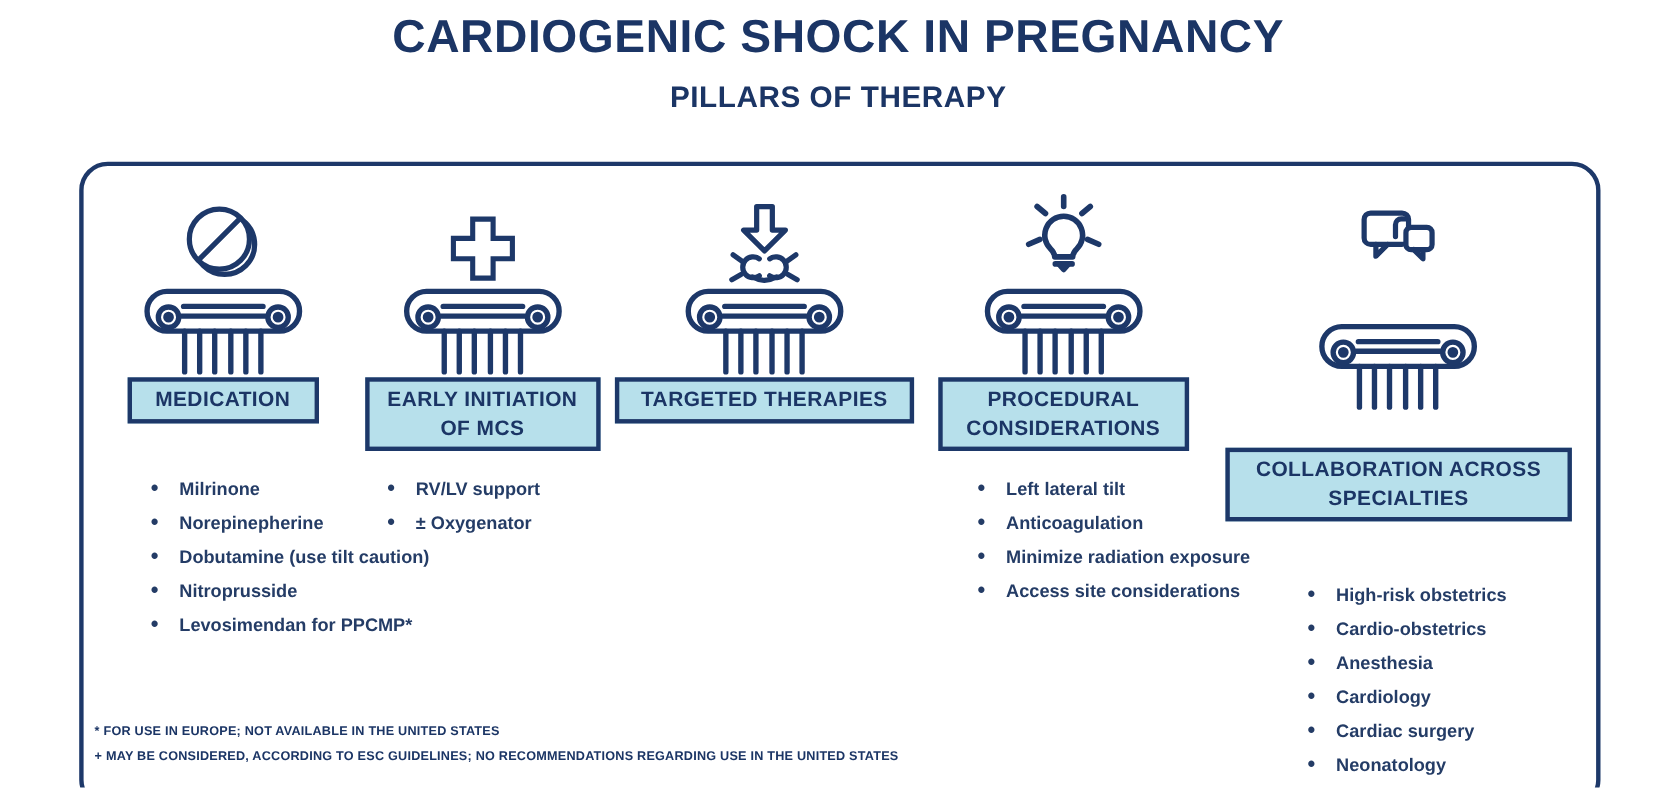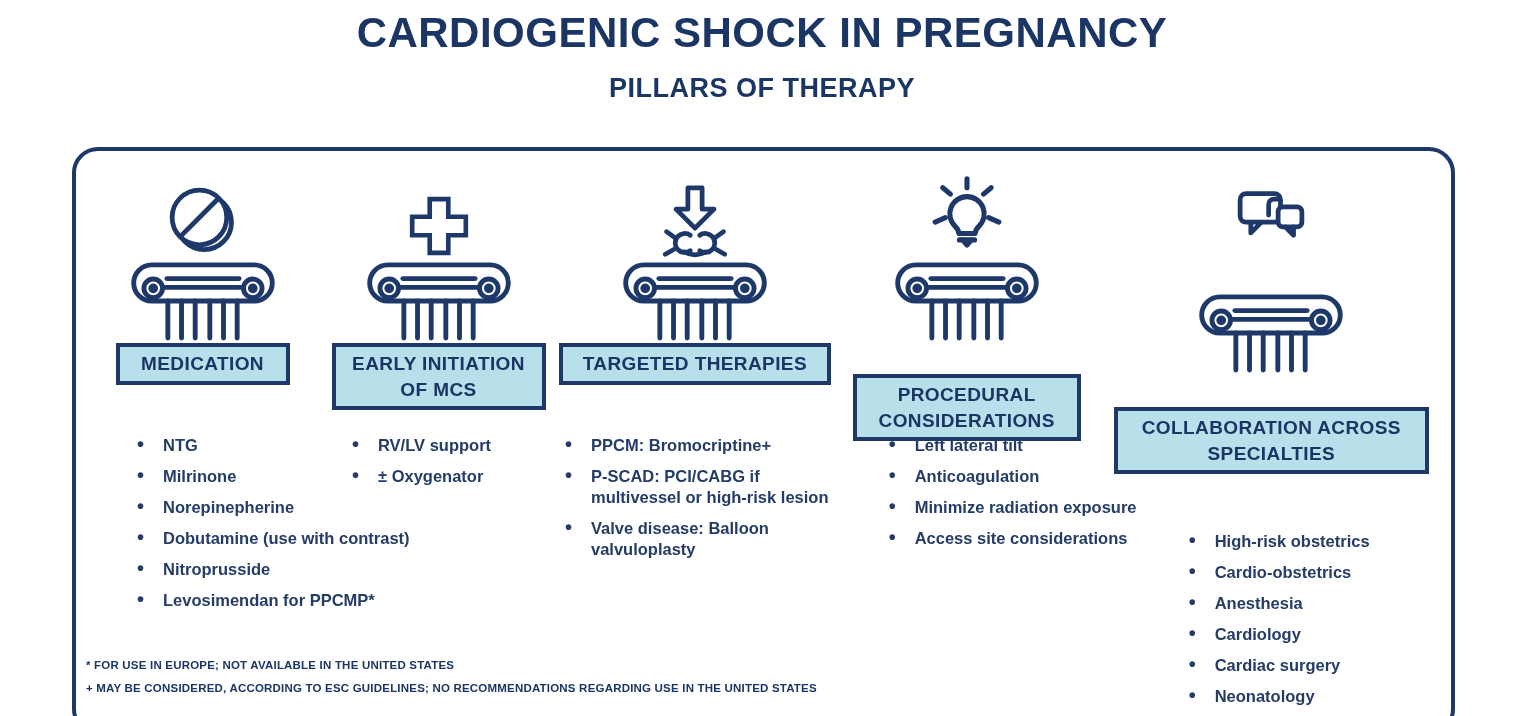--- a/index.html
+++ b/index.html
@@ -55,21 +55,21 @@
     min-height: 40px;
     display: flex; align-items: center; justify-content: center;
     text-align: center;
     font-weight: 700; font-size: 19px; letter-spacing: 0.4px;
     color: #1b3565; line-height: 1.35;
     padding: 4px 8px;
   }
   .col-0 .label-box { width: 174px; }
   .col-1 .label-box { width: 214px; justify-content: center; }
   .col-2 .label-box { width: 272px; }
-  .col-3 .label-box { width: 228px; margin-top: 31px; }
+  .col-3 .label-box { width: 228px; }
   .col-4 .label-box { width: 315px; }
 
   .items { list-style: none; align-self: flex-start; margin-top: 2px; }
   .col-0 .items { margin-left: 58px; }
   .col-1 .items { margin-left: 20px; }
   .col-2 .items { margin-left: 14px; }
   .col-3 .items { margin-left: 44px; }
   .col-4 .items { margin-left: 94px; }
   .items li {
     position: relative; padding-left: 29px;
@@ -177,24 +177,23 @@
     </div>
     <svg class="pillar-svg">
           <use href="#pillar-icon"></use>
         </svg>
     <div class="label-wrap">
       <div class="label-box">
         <span>MEDICATION</span>
       </div>
     </div>
     <ul class="items">
-          <li>NTG</li>
           <li>Milrinone</li>
           <li>Norepinepherine</li>
-          <li>Dobutamine (use with contrast)</li>
+          <li>Dobutamine (use tilt caution)</li>
           <li>Nitroprusside</li>
           <li>Levosimendan for PPCMP*</li>
         </ul>
   </div>
 
   <div class="pillar-col col-1">
     <div class="top-icon-wrap">
       <svg class="top-icon icon-h64">
             <use href="#medical-cross-icon"></use>
           </svg>
@@ -220,25 +219,20 @@
           </svg>
     </div>
     <svg class="pillar-svg">
           <use href="#pillar-icon"></use>
         </svg>
     <div class="label-wrap">
       <div class="label-box">
         <span>TARGETED THERAPIES</span>
       </div>
     </div>
-    <ul class="items">
-          <li>PPCM: Bromocriptine+</li>
-          <li>P-SCAD: PCI/CABG if multivessel or high-risk lesion</li>
-          <li>Valve disease: Balloon valvuloplasty</li>
-        </ul>
   </div>
 
   <div class="pillar-col col-3">
     <div class="top-icon-wrap">
       <svg class="top-icon icon-h84">
             <use href="#lightbulb-icon"></use>
           </svg>
     </div>
     <svg class="pillar-svg">
           <use href="#pillar-icon"></use>

